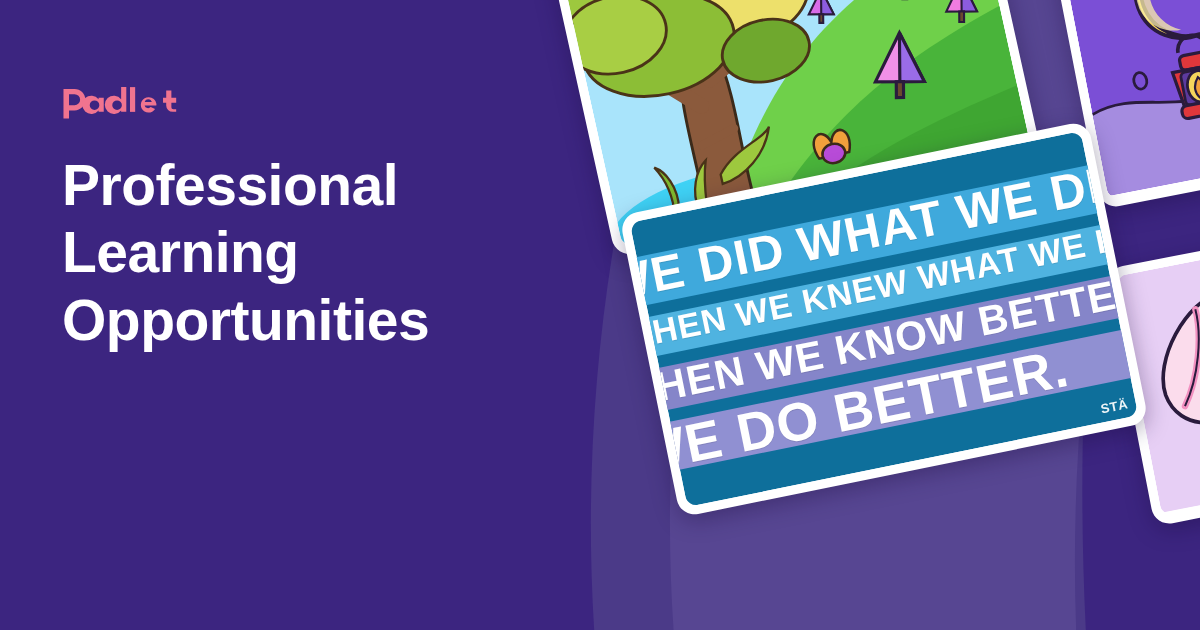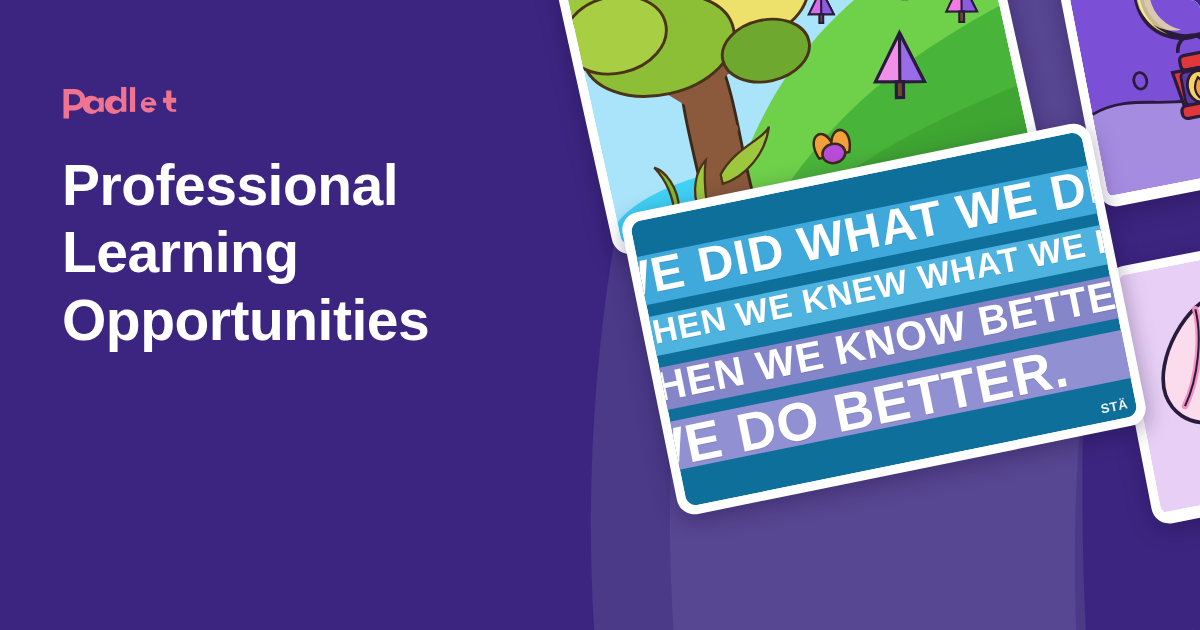--- a/index.html
+++ b/index.html
@@ -1,21 +1,21 @@
 <!DOCTYPE html>
 <html><head>
 <meta charset="utf-8">
 <style>
   html,body{margin:0;padding:0;}
   body{
     width:1200px;height:630px;overflow:hidden;
     font-family:"Liberation Sans",sans-serif;
     background:#3C2580;
   }
-  .stage{position:relative;width:1200px;height:630px;overflow:hidden;background:#3C2580;border-radius:9px;}
+  .stage{position:relative;width:1200px;height:630px;overflow:hidden;background:#3C2580;}
 
   
   .bg-arcs{position:absolute;inset:0;overflow:hidden;}
   .bg-arcs svg{position:absolute;left:0;top:0;width:1200px;height:630px;display:block;}
 
   
   .left-col{position:absolute;left:62px;top:86px;width:470px;z-index:6;}
   .logo{height:34px;display:block;}
   .logo svg{display:block;height:34px;width:auto;}
   .headline{

